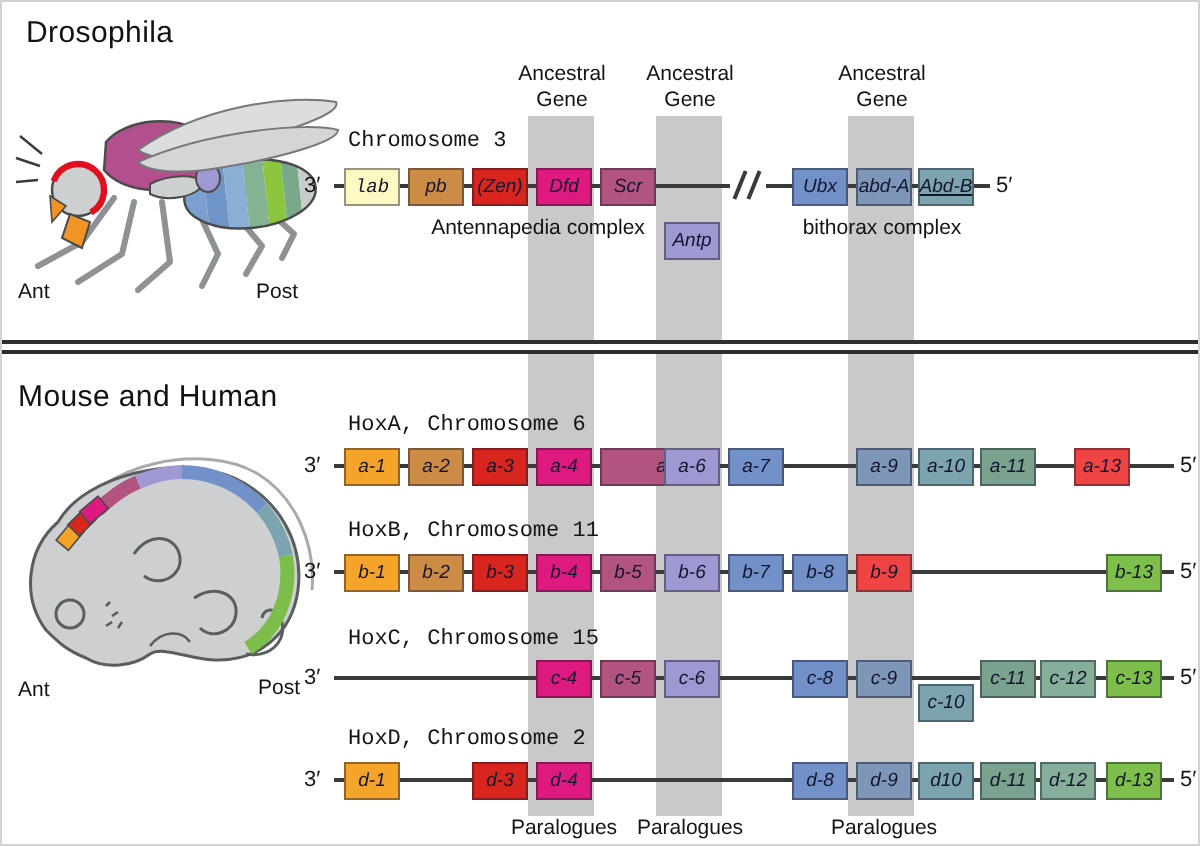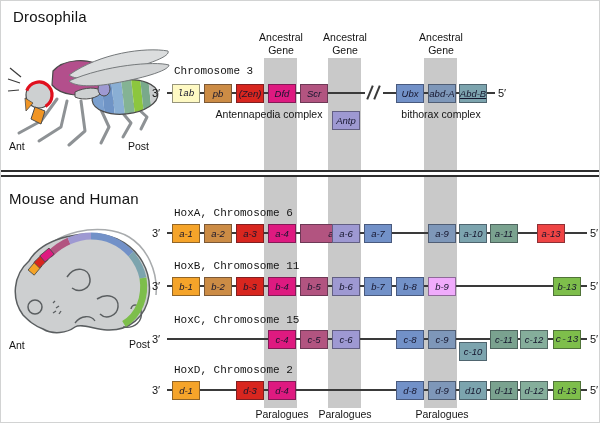--- a/index.html
+++ b/index.html
@@ -192,31 +192,31 @@
       <div class="gene-box" style="left: 489px; top: 223px; background: rgb(122, 162, 143);">a-11</div>
       <div class="gene-box" style="left: 536px; top: 223px; background: #ef4444;">a-13</div>
       <div class="gene-box" style="left: 171px; top: 276px; background: rgb(245, 164, 42);">b-1</div>
       <div class="gene-box" style="left: 203px; top: 276px; background: rgb(204, 140, 69);">b-2</div>
       <div class="gene-box" style="left: 235px; top: 276px; background: rgb(216, 38, 31);">b-3</div>
       <div class="gene-box" style="left: 267px; top: 276px; background: rgb(222, 26, 128);">b-4</div>
       <div class="gene-box" style="left: 299px; top: 276px; background: rgb(178, 84, 128);">b-5</div>
       <div class="gene-box" style="left: 331px; top: 276px; background: rgb(158, 153, 210);">b-6</div>
       <div class="gene-box" style="left: 363px; top: 276px; background: rgb(114, 145, 200);">b-7</div>
       <div class="gene-box" style="left: 395px; top: 276px; background: rgb(114, 145, 200);">b-8</div>
-      <div class="gene-box" style="left: 427px; top: 276px; background: #f0abfc;">b-9</div>
+      <div class="gene-box" style="left: 427px; top: 276px; background: #ef4444;">b-9</div>
       <div class="gene-box" style="left: 552px; top: 276px; background: rgb(126, 190, 75);">b-13</div>
       <div class="gene-box" style="left: 267px; top: 329px; background: rgb(222, 26, 128);">c-4</div>
       <div class="gene-box" style="left: 299px; top: 329px; background: rgb(178, 84, 128);">c-5</div>
       <div class="gene-box" style="left: 331px; top: 329px; background: rgb(158, 153, 210);">c-6</div>
       <div class="gene-box" style="left: 395px; top: 329px; background: rgb(114, 145, 200);">c-8</div>
       <div class="gene-box" style="left: 427px; top: 329px; background: rgb(126, 151, 185);">c-9</div>
       <div class="gene-box" style="left: 458px; top: 329px; background: rgb(124, 164, 174); margin-top: 12px;">c-10</div>
       <div class="gene-box" style="left: 489px; top: 329px; background: rgb(122, 162, 143);">c-11</div>
       <div class="gene-box" style="left: 519px; top: 329px; background: rgb(133, 174, 155);">c-12</div>
-      <div class="gene-box" style="left: 552px; top: 329px; background: rgb(126, 190, 75); font-family: Liberation Mono, monospace;">c-13</div>
+      <div class="gene-box" style="left: 552px; top: 329px; background: rgb(126, 190, 75);">c-13</div>
       <div class="gene-box" style="left: 171px; top: 380px; background: rgb(245, 164, 42);">d-1</div>
       <div class="gene-box" style="left: 235px; top: 380px; background: rgb(216, 38, 31);">d-3</div>
       <div class="gene-box" style="left: 267px; top: 380px; background: rgb(222, 26, 128);">d-4</div>
       <div class="gene-box" style="left: 395px; top: 380px; background: rgb(114, 145, 200);">d-8</div>
       <div class="gene-box" style="left: 427px; top: 380px; background: rgb(126, 151, 185);">d-9</div>
       <div class="gene-box" style="left: 458px; top: 380px; background: rgb(124, 164, 174);">d10</div>
       <div class="gene-box" style="left: 489px; top: 380px; background: rgb(122, 162, 143);">d-11</div>
       <div class="gene-box" style="left: 519px; top: 380px; background: rgb(133, 174, 155); text-align: right;">d-12</div>
       <div class="gene-box" style="left: 552px; top: 380px; background: rgb(126, 190, 75);">d-13</div>
     </div>

